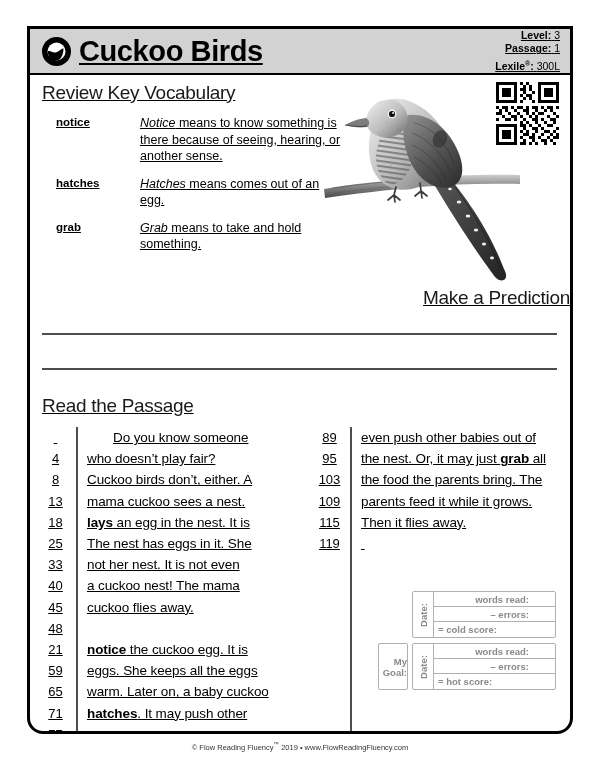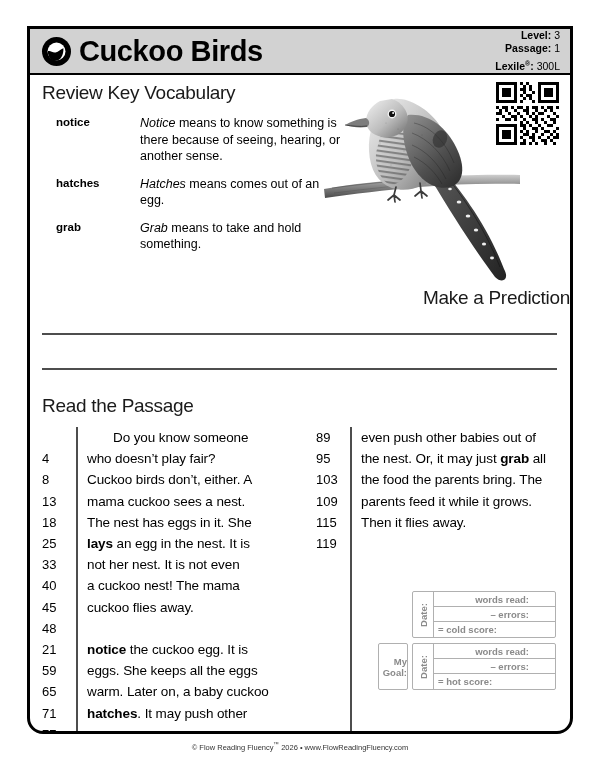--- a/index.html
+++ b/index.html
@@ -22,20 +22,21 @@
     position: absolute;
     left: 27px;
     top: 26px;
     width: 546px;
     height: 708px;
     border: 3px solid #000;
     border-radius: 0 0 16px 16px;
     box-sizing: border-box;
     background: #fff;
     overflow: hidden;
+    text-decoration: underline;
   }
 
   
   #header {
     position: relative;
     height: 46px;
     background: #d2d2d2;
     border-bottom: 2px solid #000;
     display: flex;
     align-items: center;
@@ -155,21 +156,21 @@
     margin-top: 10px;
   }
   .pcol {
     display: flex;
   }
   .pcol.left  { width: 268px; }
   .pcol.right { width: 250px; margin-left: 6px; }
   .numcol {
     width: 34px;
     flex: none;
-    text-align: left;
+    text-align: center;
     padding-right: 7px;
     font-size: 13px;
     line-height: 21.2px;
     color: #000;
     box-sizing: border-box;
   }
   .textcol {
     border-left: 2px solid #4d4d4d;
     padding-left: 9px;
     font-size: 13.5px;
@@ -535,22 +536,22 @@
             <div>59</div>
             <div>65</div>
             <div>71</div>
             <div>77</div>
           </div>
         <div class="textcol">
             <div class="ln"><span class="indent">&nbsp;</span><span>Do you know someone</span></div>
             <div class="ln"><span>who doesn’t play fair?</span></div>
             <div class="ln"><span>Cuckoo birds don’t, either. A</span></div>
             <div class="ln"><span>mama cuckoo sees a nest.</span></div>
+            <div class="ln"><b>lays</b><span> an egg in the nest. It is</span></div>
             <div class="ln"><span>The nest has eggs in it. She</span></div>
-            <div class="ln"><b>lays</b><span> an egg in the nest. It is</span></div>
             <div class="ln"><span>not her nest. It is not even</span></div>
             <div class="ln"><span>a cuckoo nest! The mama</span></div>
             <div class="ln"><span>cuckoo flies away.</span></div>
             <div class="ln"><span class="indent">&nbsp;</span></div>
             <div class="ln"><b>notice</b><span> the cuckoo egg. It is</span></div>
             <div class="ln"><span>eggs. She keeps all the eggs</span></div>
             <div class="ln"><span>warm. Later on, a baby cuckoo</span></div>
             <div class="ln"><b>hatches</b><span>. It may push other</span></div>
           </div>
       </div>
@@ -606,14 +607,14 @@
           </div>
         </div>
       </div>
 
     </div>
   </div>
 
 </div>
 
 <div id="footer">
-  <span>© Flow Reading Fluency</span><sup>™</sup><span> 2026 • www.FlowReadingFluency.com</span>
+  <span>© Flow Reading Fluency</span><sup>™</sup><span> 2019 • www.FlowReadingFluency.com</span>
 </div>
 
 </body></html>

